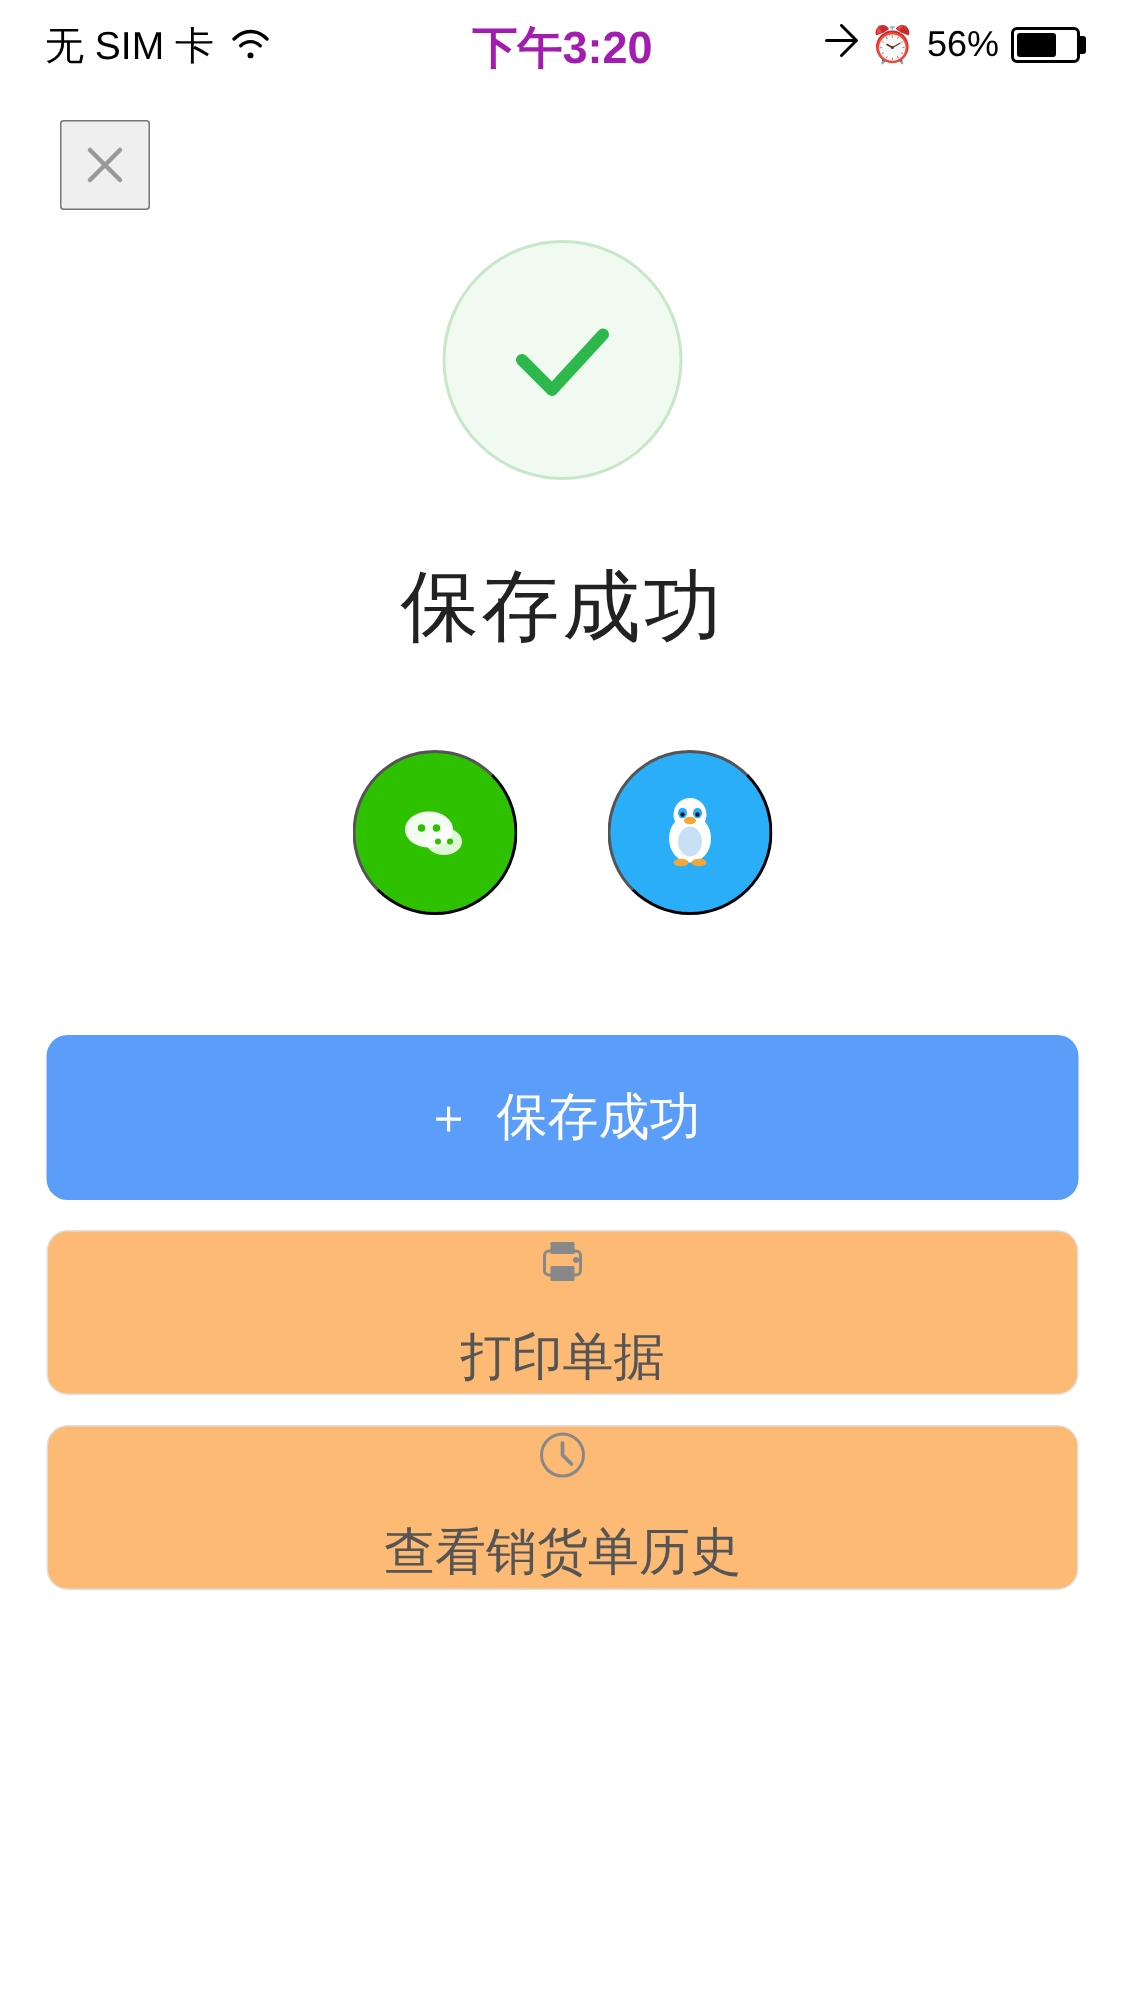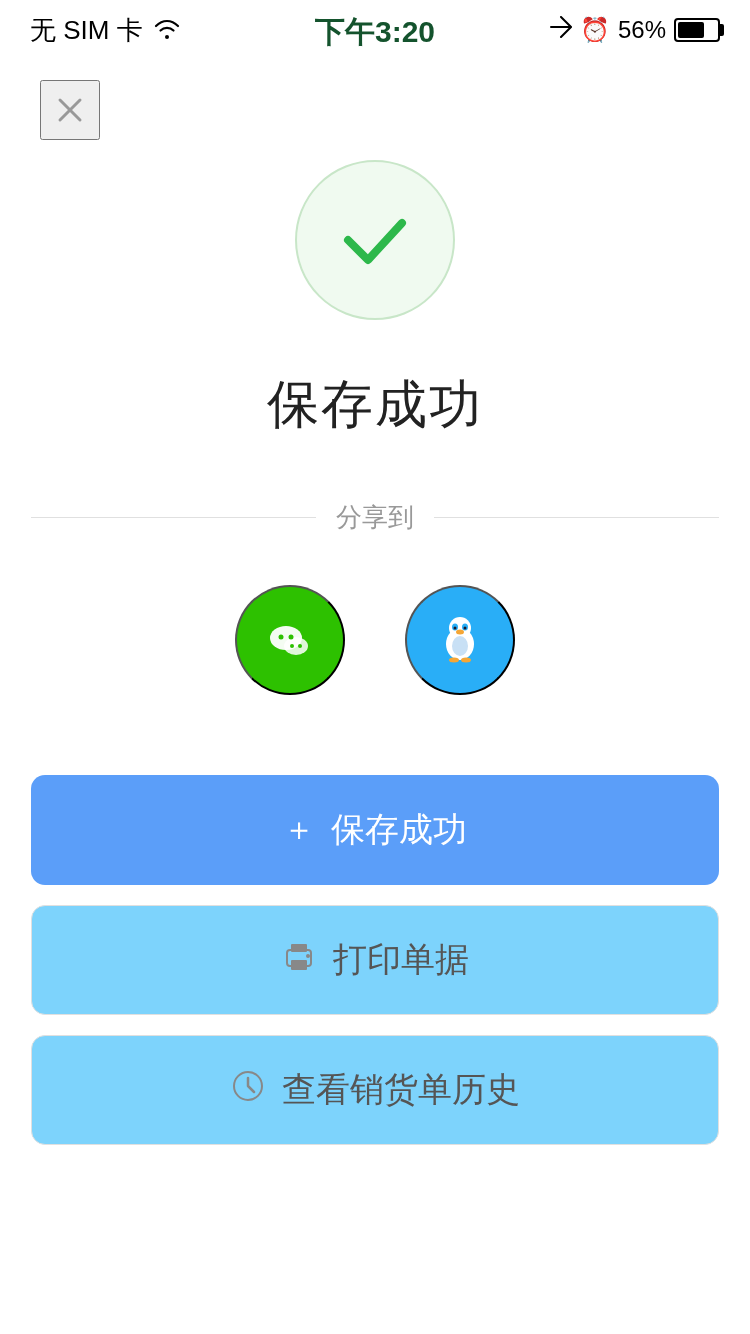--- a/index.html
+++ b/index.html
@@ -35,21 +35,21 @@
       align-items: center;
       gap: 10px;
       font-size: 26px;
       font-weight: 400;
       color: #000;
     }
 
     .status-center {
       font-size: 30px;
       font-weight: 600;
-      color: #14532d;
+      color: #a21caf;
       position: absolute;
       left: 50%;
       transform: translateX(-50%);
       top: 12px;
     }
 
     .status-right {
       display: flex;
       align-items: center;
       gap: 8px;
@@ -215,23 +215,24 @@
       cursor: pointer;
       border: none;
     }
 
     .btn-primary {
       background: #5b9ef9;
       color: #fff;
     }
 
     .btn-secondary {
-      background: #7dd3fc;
+      background: #fdba74;
       color: #555;
       border: 1px solid #e0e0e0;
+      flex-direction: column;
     }
 
     .btn-icon {
       font-size: 32px;
     }
   </style>
 </head>
 <body>
 
 <div class="status-bar">
@@ -274,25 +275,20 @@
 <div class="content">
 
   <div class="success-circle">
     <svg class="checkmark" viewBox="0 0 90 90" fill="none">
       <polyline points="18,45 38,65 72,28" stroke="#2db84b" stroke-width="8" stroke-linecap="round" stroke-linejoin="round" fill="none"></polyline>
     </svg>
   </div>
 
   <div class="success-title">保存成功</div>
 
-  <div class="share-section">
-    <div class="divider-line"></div>
-    <span class="share-label">分享到</span>
-    <div class="divider-line"></div>
-  </div>
 
   <div class="share-icons">
     <button class="share-icon-btn wechat-btn">
 
       <svg width="64" height="64" viewBox="0 0 64 64" fill="none">
 
         <ellipse cx="28" cy="30" rx="16" ry="12" fill="white" opacity="0.95"></ellipse>
         <ellipse cx="38" cy="38" rx="12" ry="9" fill="white" opacity="0.85"></ellipse>
 
         <circle cx="23" cy="29" r="2.5" fill="#2dc100"></circle>

